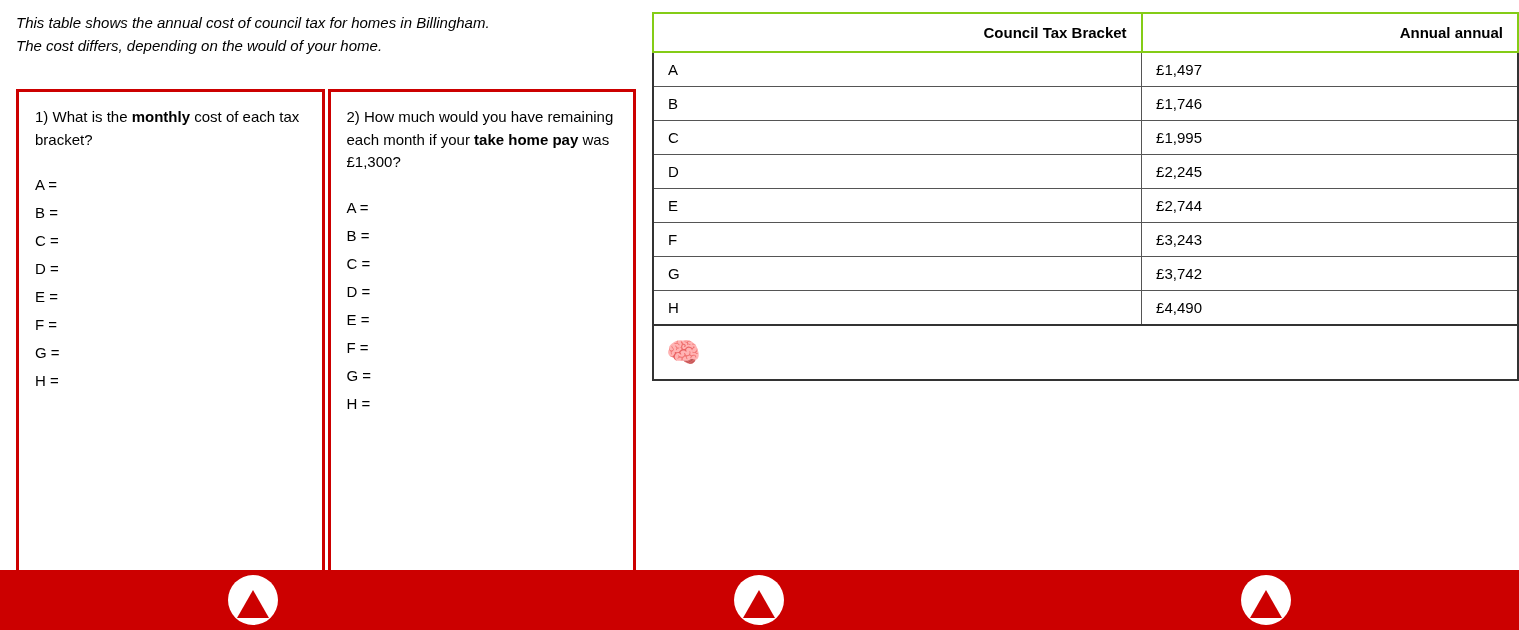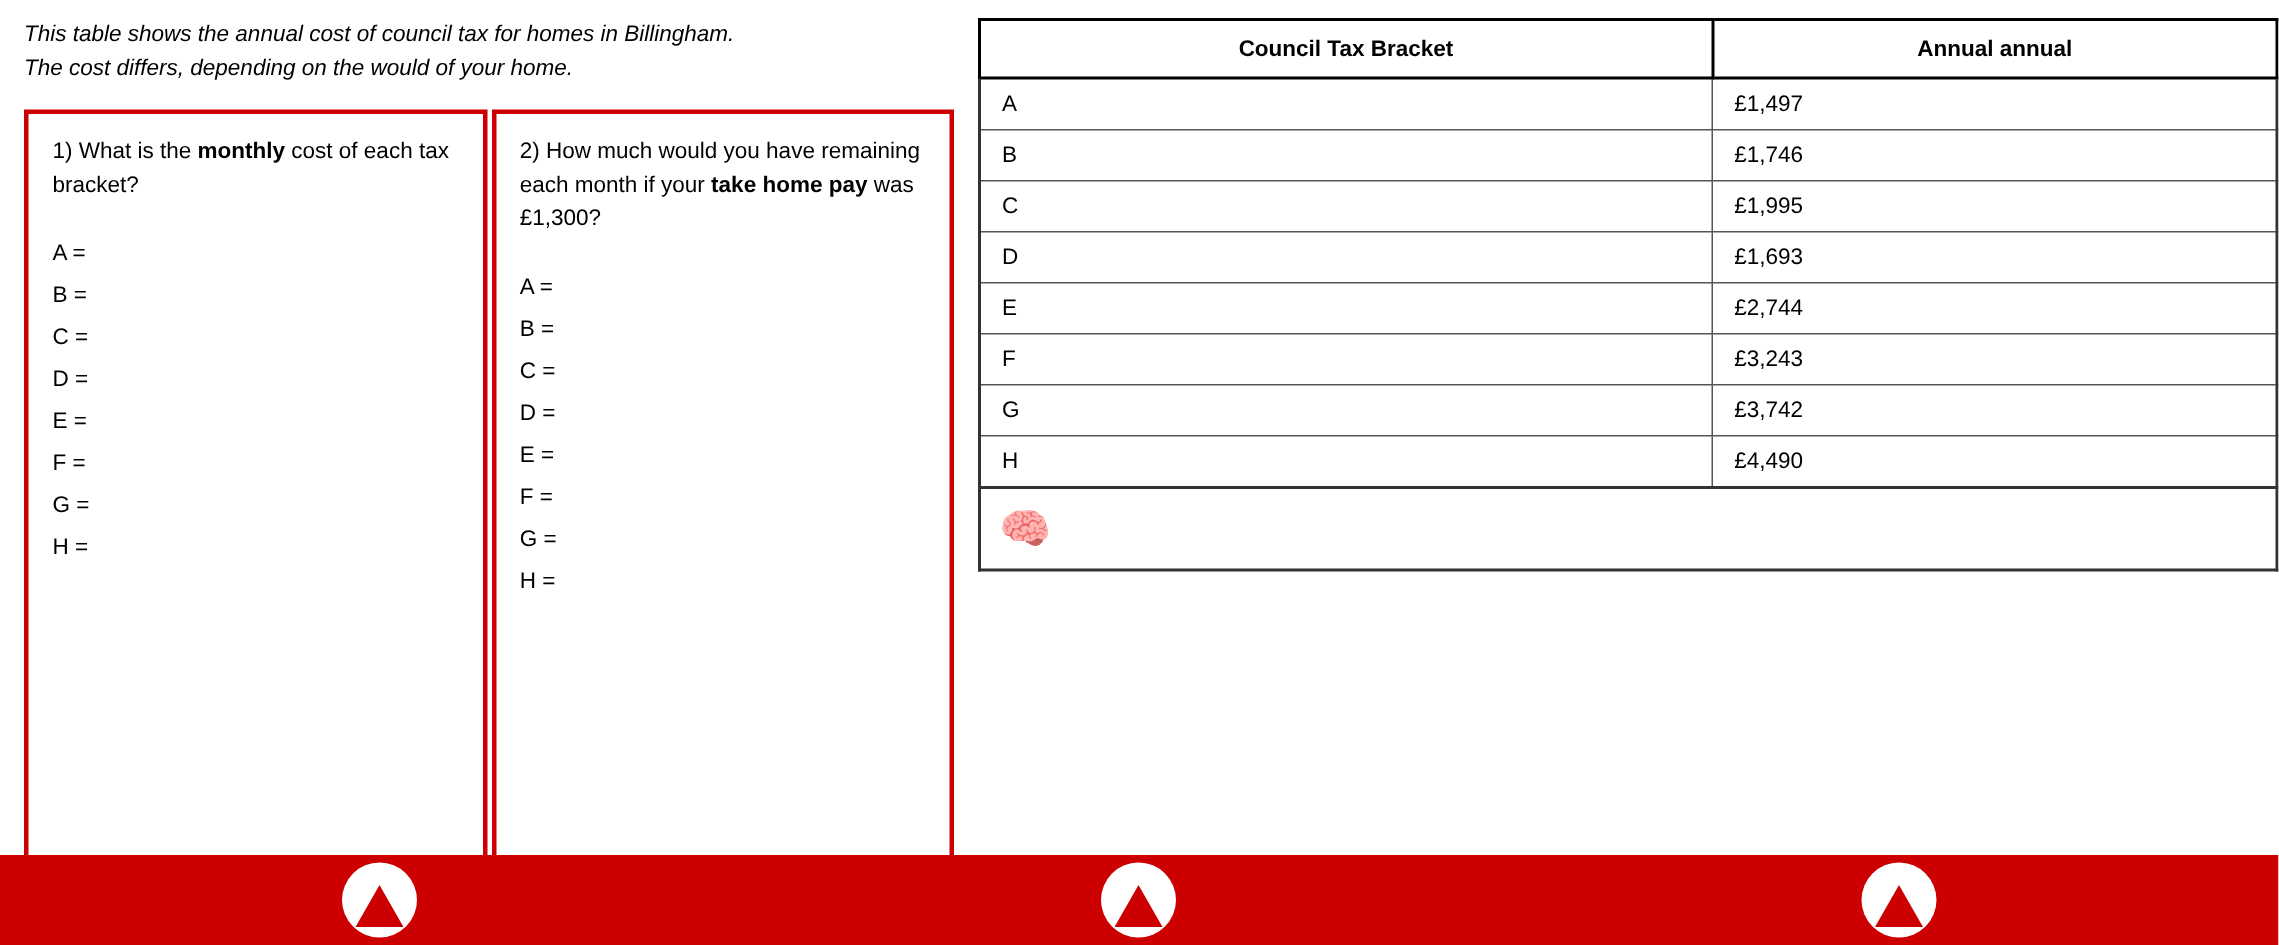--- a/index.html
+++ b/index.html
@@ -31,20 +31,21 @@
       font-style: italic;
       font-size: 15px;
       line-height: 1.5;
       margin-bottom: 8px;
     }
 
     .questions-row {
       display: flex;
       gap: 3px;
       flex: 1;
+      margin-top: 16px;
     }
 
     .question-box {
       border: 3px solid #cc0000;
       padding: 14px 16px;
       flex: 1;
       display: flex;
       flex-direction: column;
       gap: 6px;
       font-size: 15px;
@@ -81,25 +82,25 @@
       width: 100%;
     }
 
     table {
       width: 100%;
       border-collapse: collapse;
     }
 
     table th {
       background: #fff;
-      border: 2px solid #000000;
+      border: 2px solid #84cc16;
       padding: 10px 14px;
       font-weight: bold;
       font-size: 15px;
-      text-align: center;
+      text-align: right;
     }
 
     table td {
       border: 1px solid #555;
       padding: 8px 14px;
       font-size: 15px;
     }
 
     .pyt-box {
       border: 2px solid #333;
@@ -215,21 +216,21 @@
           <tr>
             <td>B</td>
             <td>£1,746</td>
           </tr>
           <tr>
             <td>C</td>
             <td>£1,995</td>
           </tr>
           <tr>
             <td>D</td>
-            <td>£1,693</td>
+            <td>£2,245</td>
           </tr>
           <tr>
             <td>E</td>
             <td>£2,744</td>
           </tr>
           <tr>
             <td>F</td>
             <td>£3,243</td>
           </tr>
           <tr>

